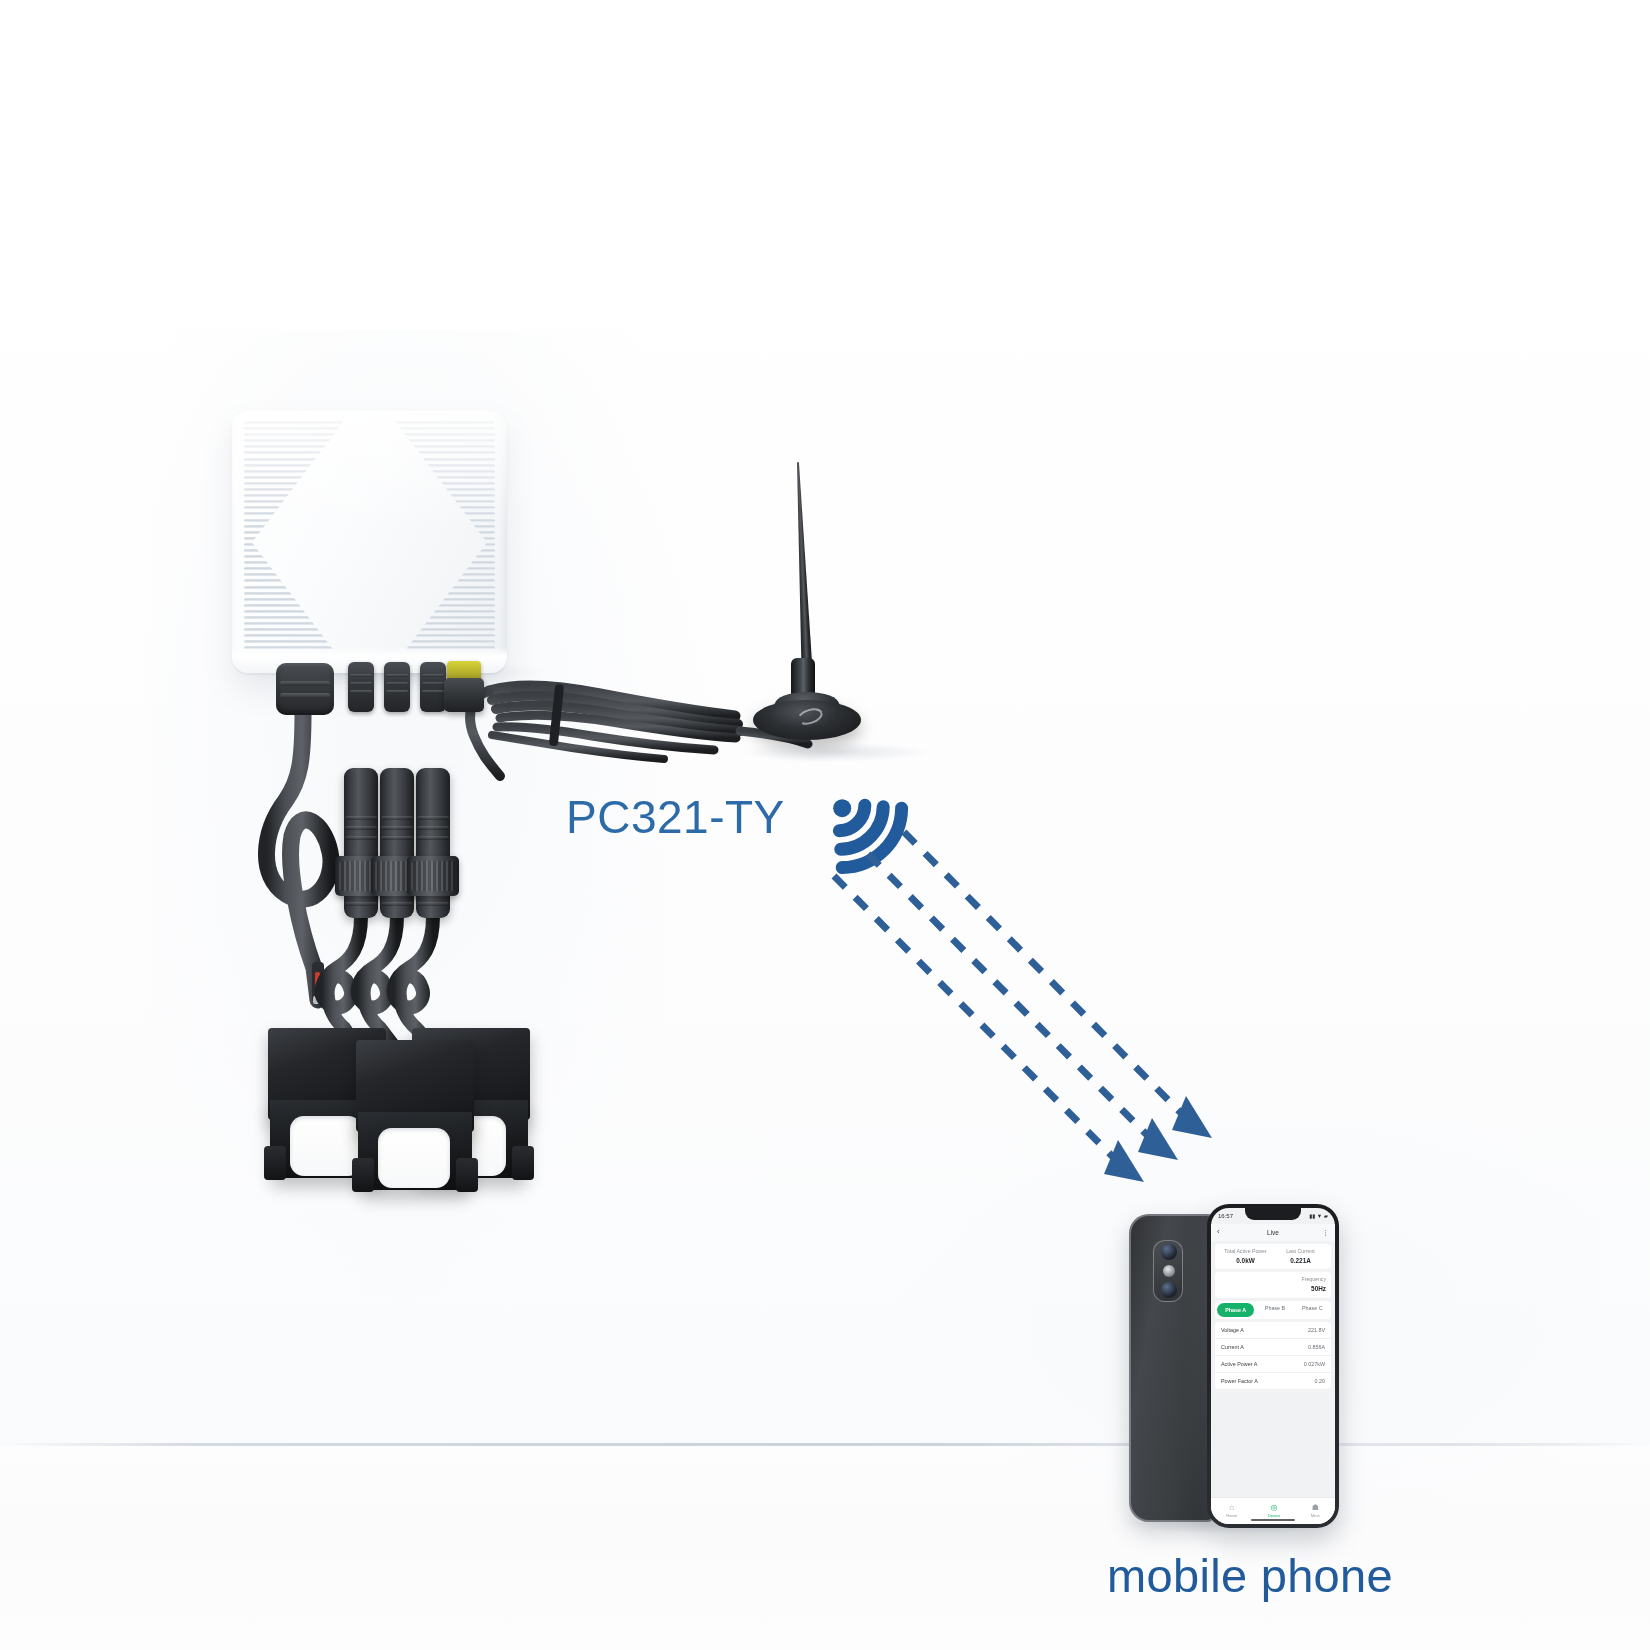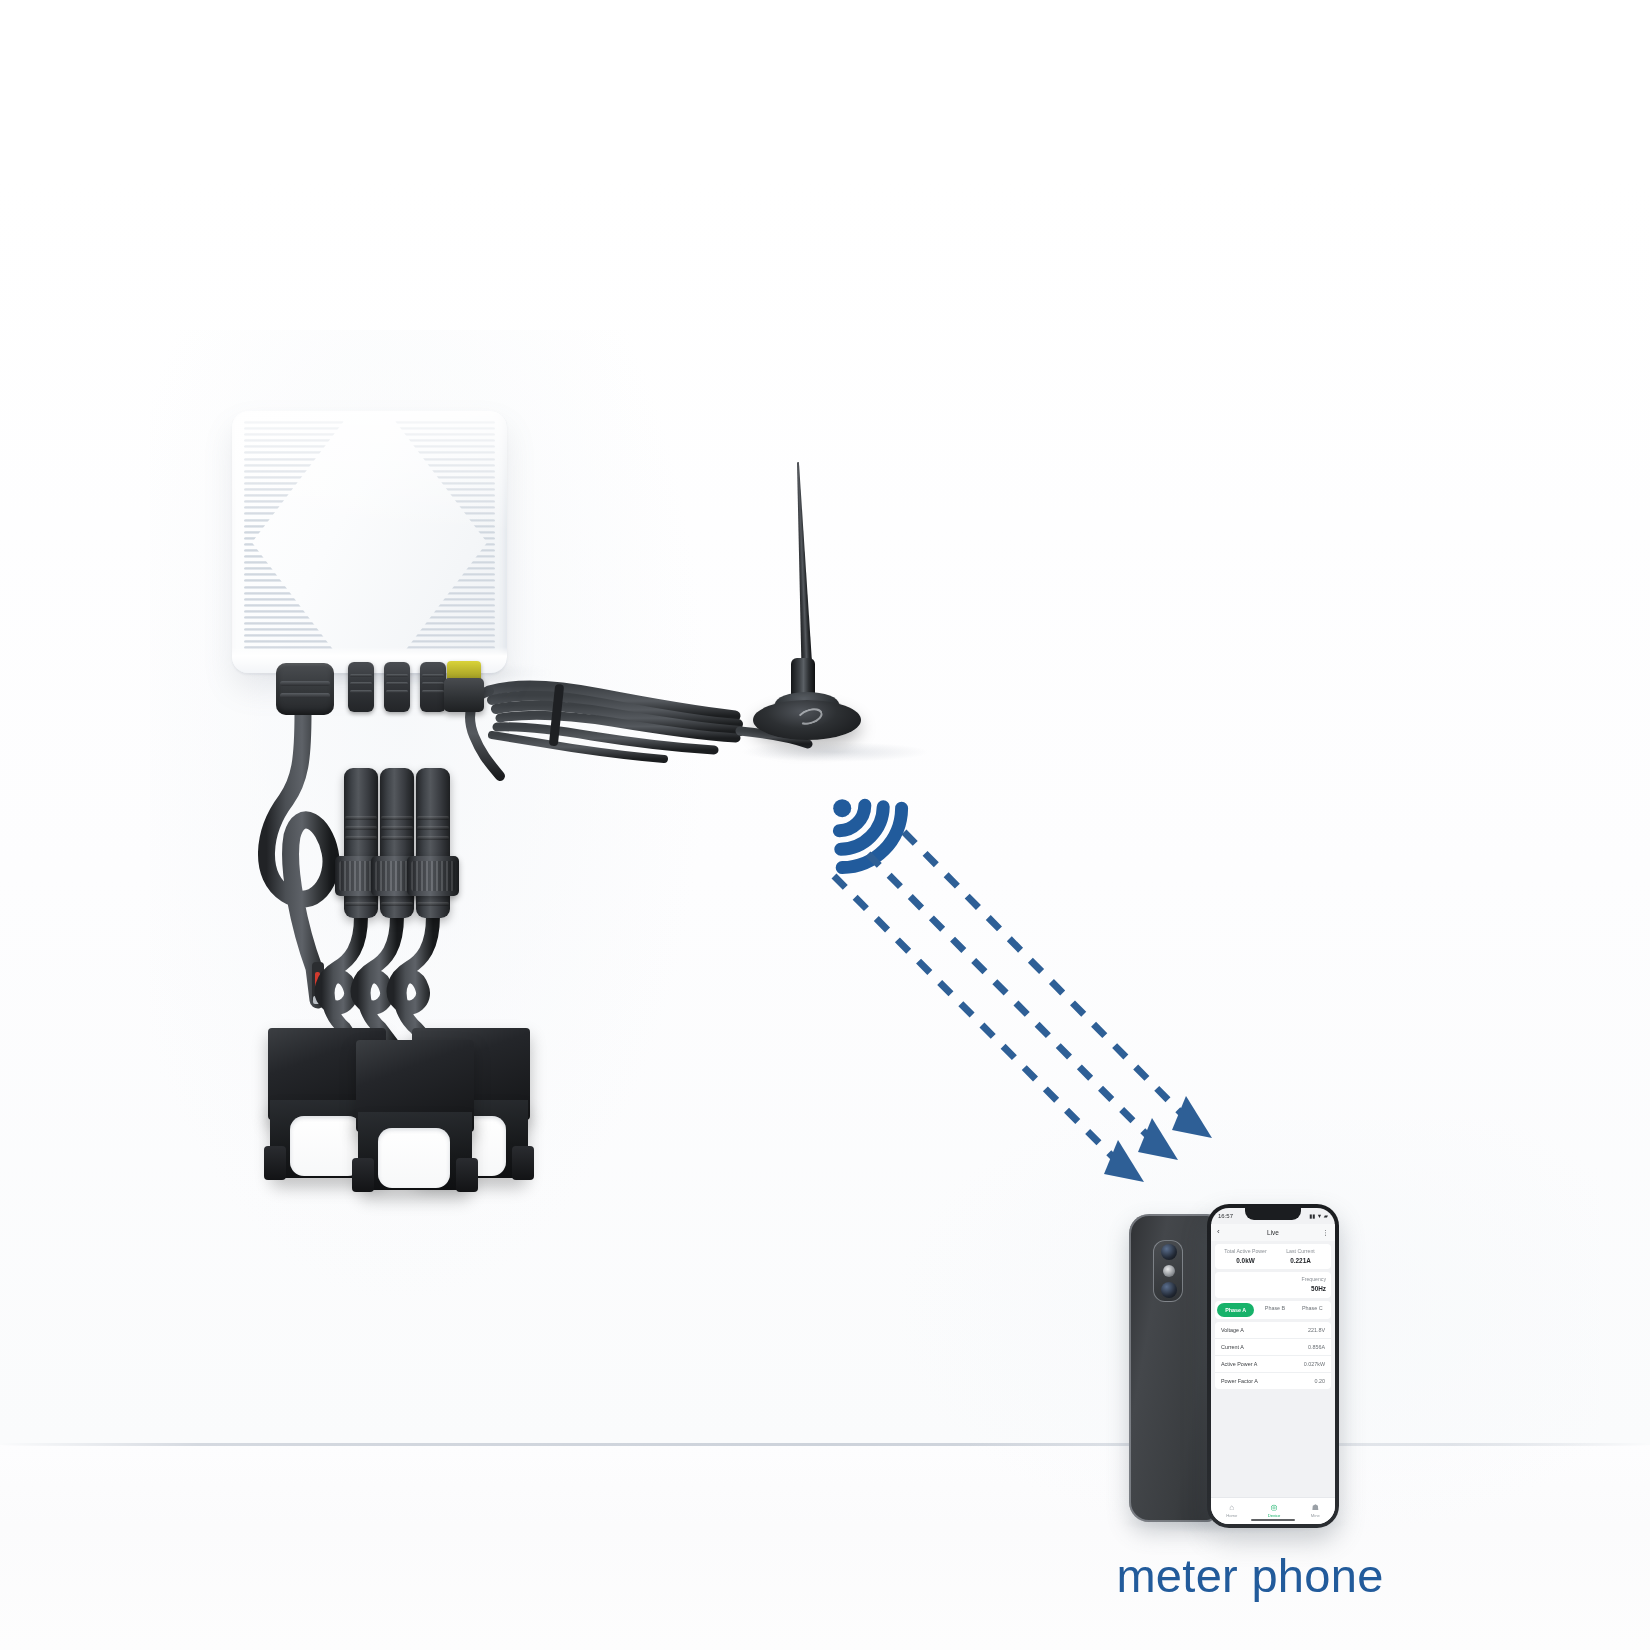--- a/index.html
+++ b/index.html
@@ -517,21 +517,22 @@
 
   <div class="antenna-shadow"></div>
   <div id="antenna">
     <div class="whip"></div>
     <div class="whip2"></div>
     <div class="base-top"></div>
     <div class="base"></div>
     <div class="base-logo"></div>
   </div>
 
-  <div id="label-phone">meter phone</div>
+  <div id="label-pc">PC321-TY</div>
+  <div id="label-phone">mobile phone</div>
 
   <svg id="wifi" viewBox="0 0 112 112">
     <g transform="rotate(135 56 56)" fill="none" stroke="#215b9c" stroke-linecap="round">
       <circle cx="56" cy="84" r="9" fill="#215b9c" stroke="none"></circle>
       <path d="M38,70 A26,26 0 0 1 74,70" stroke-width="13"></path>
       <path d="M26,56 A43,43 0 0 1 86,56" stroke-width="13"></path>
       <path d="M14,42 A60,60 0 0 1 98,42" stroke-width="13"></path>
     </g>
   </svg>
 

